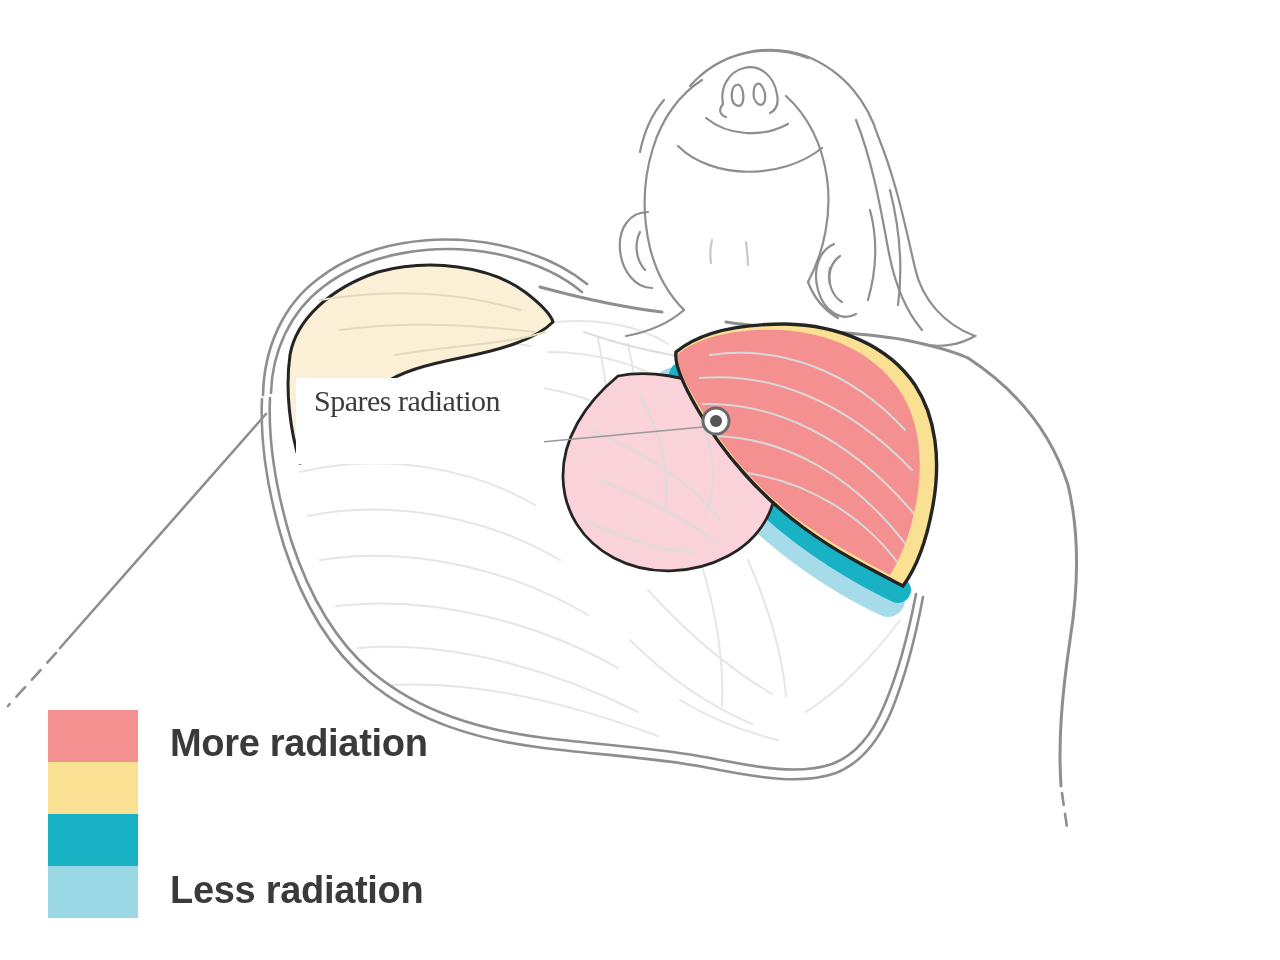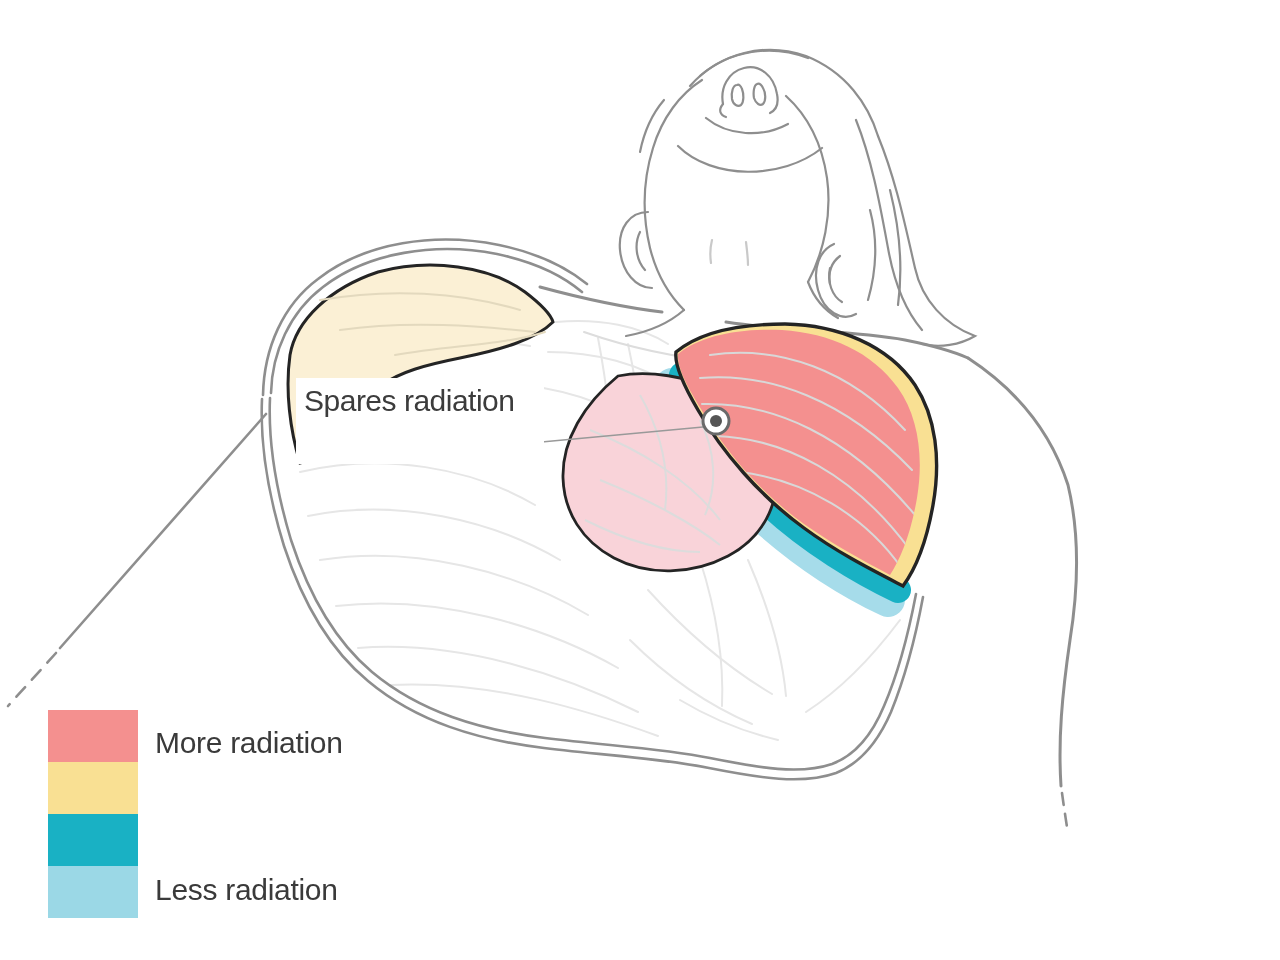--- a/index.html
+++ b/index.html
@@ -5,29 +5,29 @@
   html,body{margin:0;padding:0;background:#ffffff;}
   .canvas{
     position:relative;width:1280px;height:960px;background:#ffffff;overflow:hidden;
     font-family:"Liberation Sans", sans-serif;
   }
   .canvas svg{position:absolute;left:0;top:0;}
   .annotation-box{
     position:absolute;left:296px;top:378px;width:248px;height:86px;
     background:#ffffff;color:#3C3C3C;
     font-size:30px;line-height:41px;letter-spacing:-0.5px;
-    padding:2px 0 0 8px;box-sizing:border-box;
+    padding:2px 0 0 18px;box-sizing:border-box;font-family:Liberation Serif, serif;
   }
   .annotation-box .line{display:block;white-space:nowrap;}
   .legend{position:absolute;left:48px;top:710px;width:380px;height:210px;}
   .legend .swatch{width:90px;height:52px;}
   .legend .swatch-col{position:absolute;left:0;top:0;}
   .legend .legend-label{
-    position:absolute;left:107px;color:#3A3A3A;font-size:30px;line-height:34px;
-    letter-spacing:-0.3px;white-space:nowrap;
+    position:absolute;left:122px;color:#3A3A3A;font-size:38px;line-height:34px;
+    letter-spacing:-0.3px;white-space:nowrap;font-weight:bold;
   }
   .legend .label-more{top:16px;}
   .legend .label-less{top:163px;text-align:right;}
 </style>
 </head>
 <body>
 
 <div class="canvas">
 
 <svg width="1280" height="960" viewBox="0 0 1280 960">

